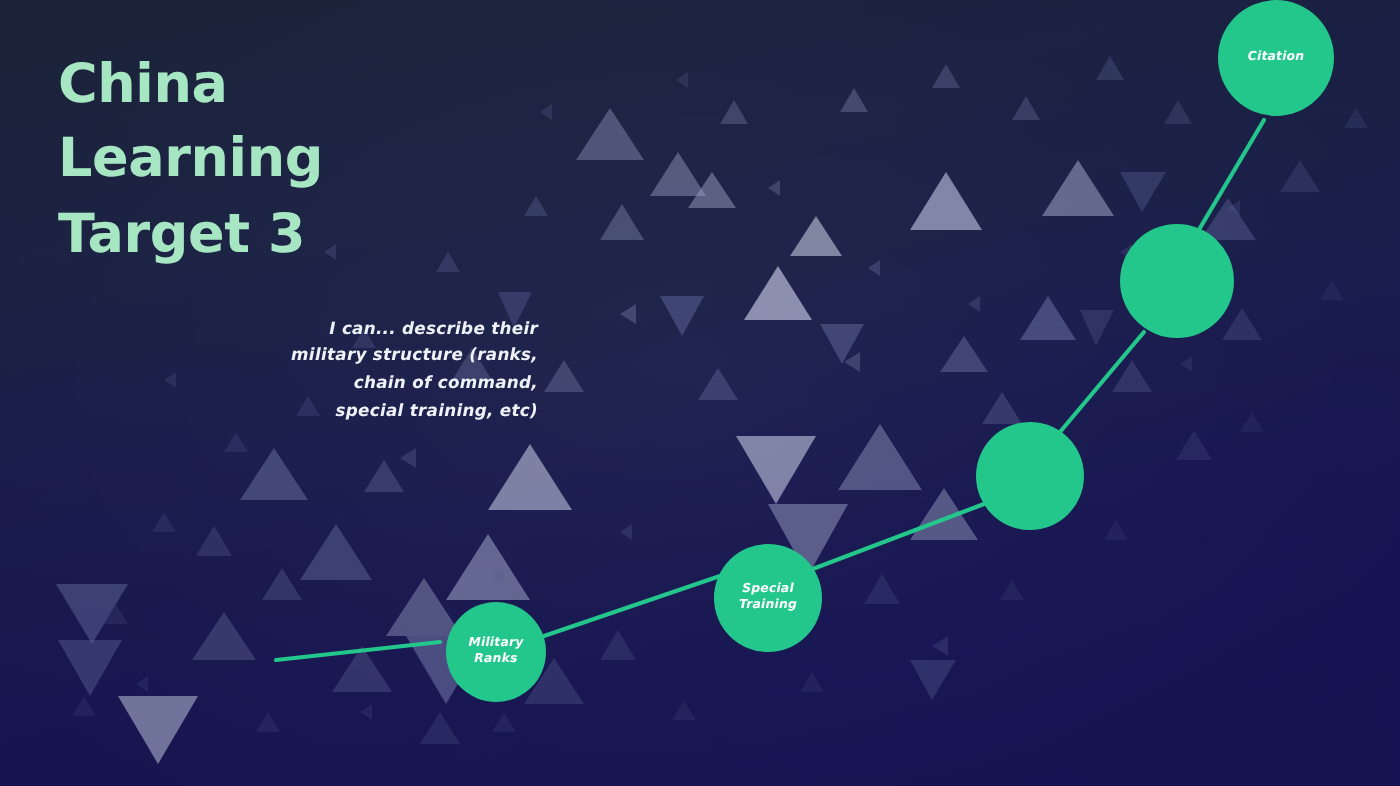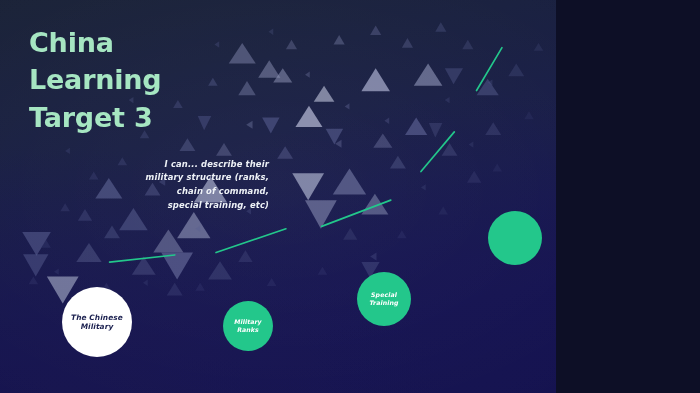--- a/index.html
+++ b/index.html
@@ -2,21 +2,21 @@
 <html><head>
 <meta charset="utf-8">
 <style>
   html, body {
     margin: 0;
     padding: 0;
     background: #0d0f26;
   }
   #slide {
     position: relative;
-    width: 556px;
+    width: 700px;
     height: 393px;
     overflow: hidden;
     font-family: "DejaVu Sans", sans-serif;
     background: #171a38;
   }
   
   .bg-base {
     position: absolute;
     inset: 0;
     background:
@@ -223,24 +223,20 @@
   <div class="title-block">
     <h1 class="slide-title">China
 Learning
 Target 3</h1>
     <p class="slide-subtitle">I can... describe their
 military structure (ranks,
 chain of command,
 special training, etc)</p>
   </div>
 
-  <div id="node-chinese-military" class="node node-white">
-    <span class="node-label label-on-white">The Chinese
-Military</span>
-  </div>
 
   <div id="node-military-ranks" class="node node-green">
     <span class="node-label label-on-green">Military Ranks</span>
   </div>
 
   <div id="node-special-training" class="node node-green">
     <span class="node-label label-on-green">Special
 Training</span>
   </div>
 

